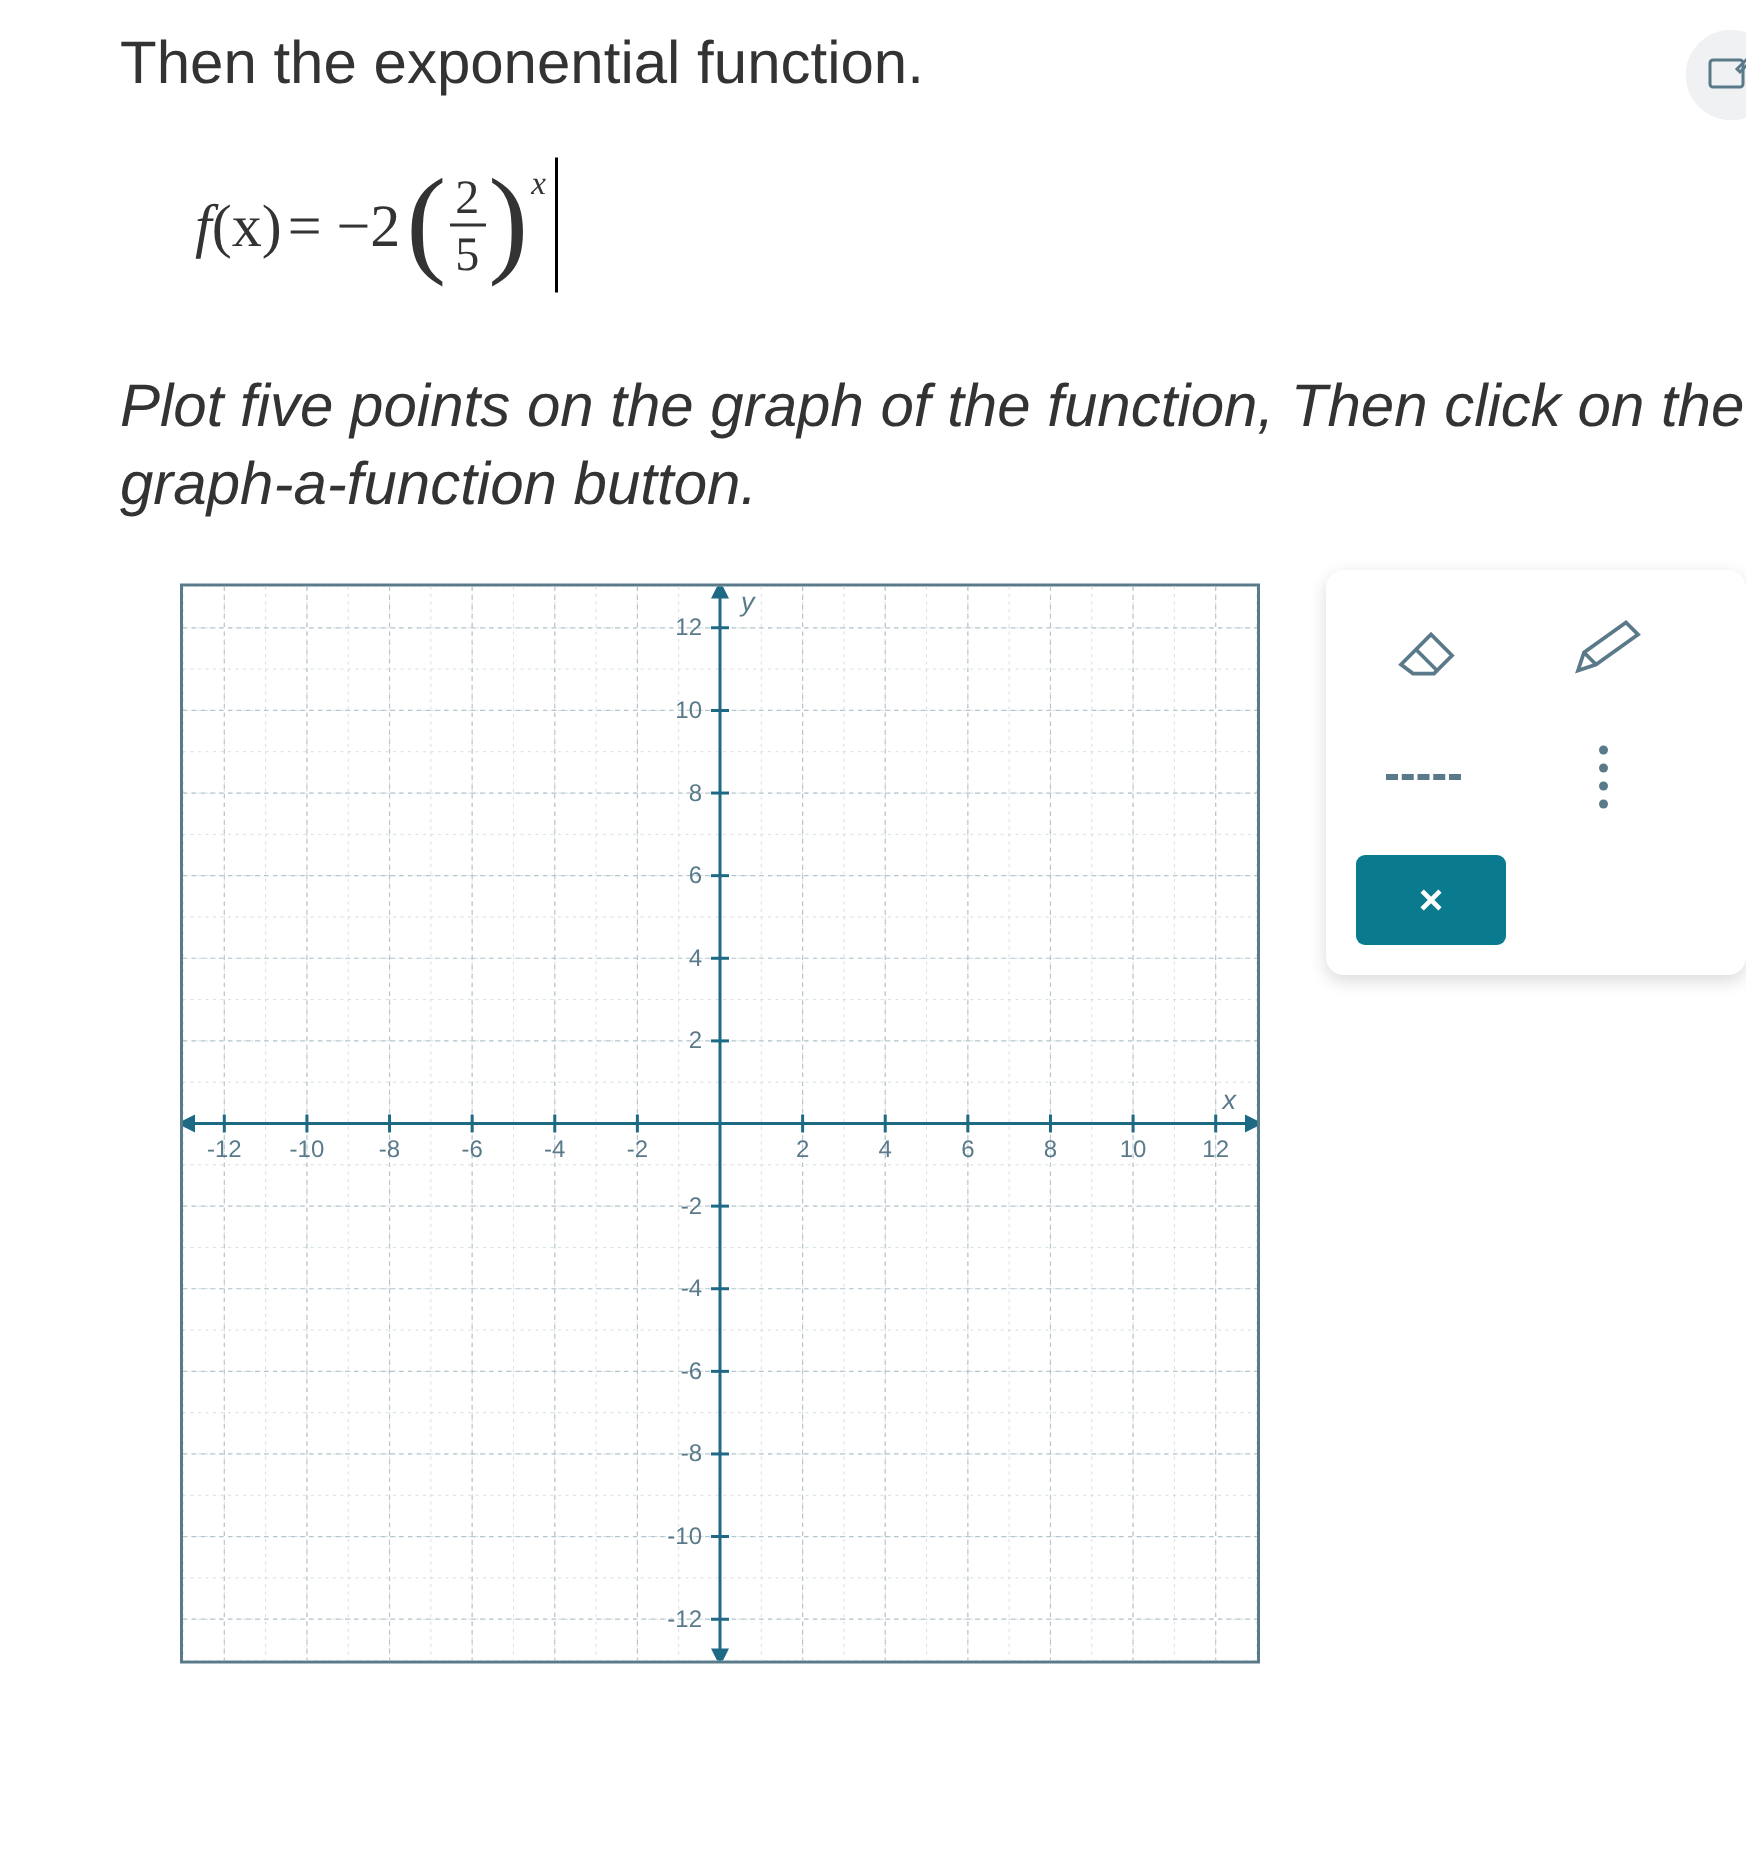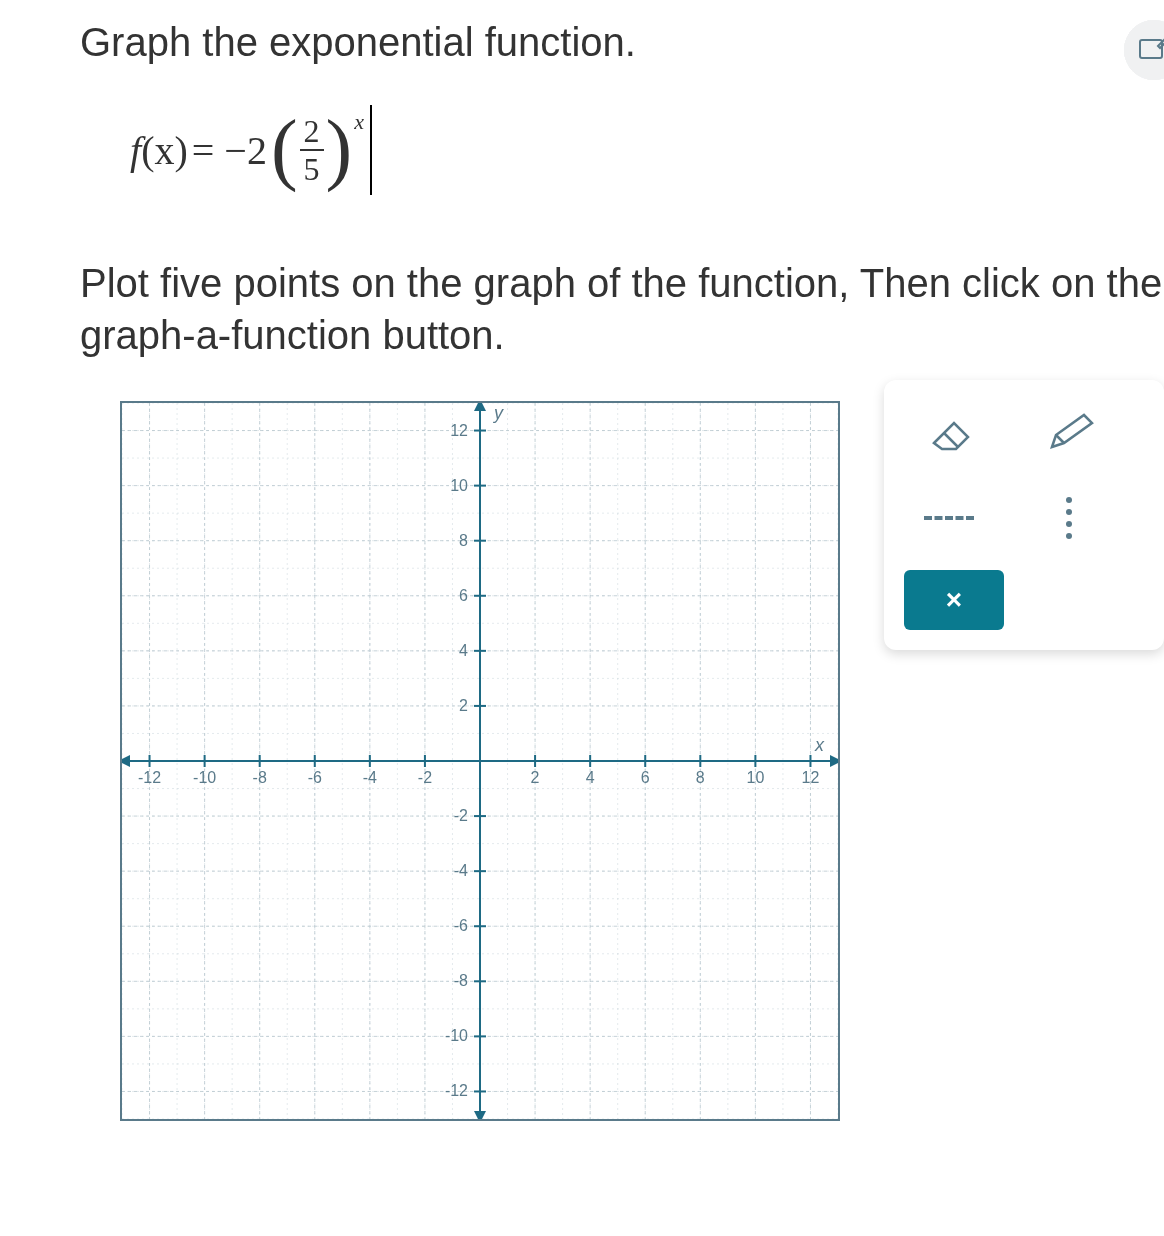--- a/index.html
+++ b/index.html
@@ -48,21 +48,22 @@
     font-style: italic;
     font-size: 22px;
     position: relative;
     top: -28px;
     margin-left: 2px;
   }
   .prompt-line2 {
     font-size: 40px;
     color: #333;
     line-height: 1.3;
-    margin-top: 32px;
+    margin-top: 20px;
+    font-style: italic;
   }
   .graph-area {
     position: relative;
     margin: 40px 0 0 40px;
     width: 720px;
     height: 720px;
     border: 2px solid #5a7a8a;
     background: #fff;
   }
   .graph-area svg { display:block; }
@@ -129,21 +130,21 @@
     flex-direction: column;
     gap: 6px;
     align-items: center;
   }
   .dotted-line-v-box .dot { width:6px; height:6px; background:#5a7a8a; border-radius:50%; }
 </style>
 </head>
 <body>
 
 <div class="content">
-  <div class="prompt-line1">Graph the exponential function.</div>
+  <div class="prompt-line1">Then the exponential function.</div>
 
   <div class="math-eq">
     <span class="fx">f</span>
     <span>(x)</span>
     <span style="margin:0 4px; font-style:normal;">= −2</span>
     <span class="paren">(</span>
     <span class="frac">
       <span class="num">2</span>
       <span class="den">5</span>
     </span>

